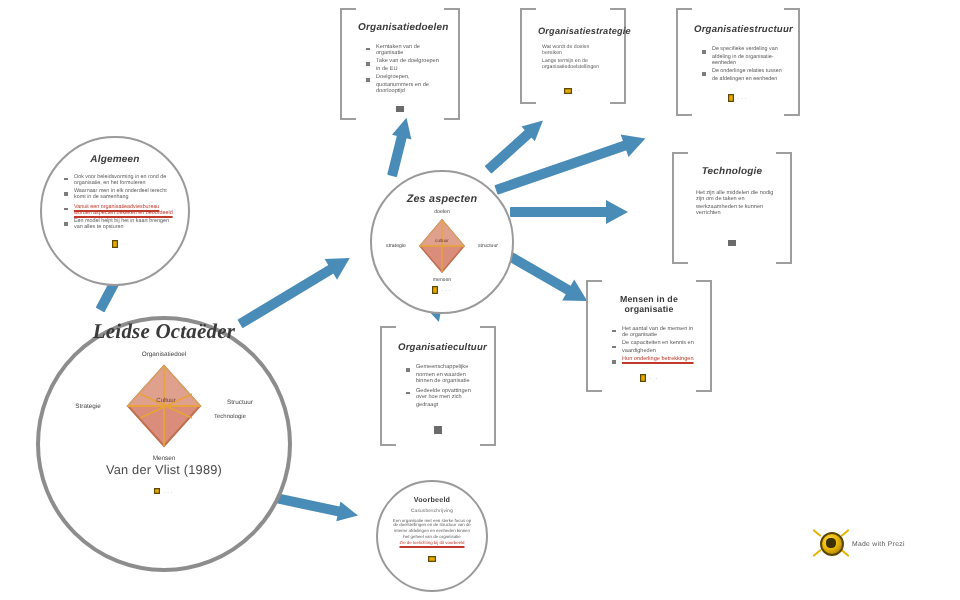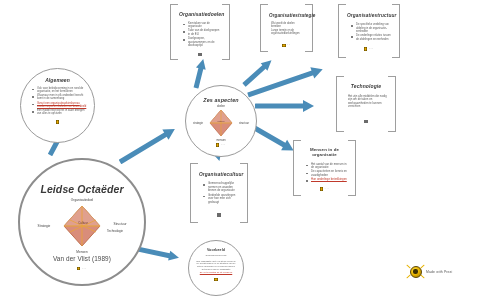--- a/index.html
+++ b/index.html
@@ -128,21 +128,21 @@
     <div class="shaft" style="width:47px;height:5px;"></div>
     <div class="head" style="left:44px;border-width:6px 0 6px 11px;"></div>
   </div>
 
   <div class="arrow" style="left:212px;top:135px;width:30px;transform:rotate(74deg);">
     <div class="shaft" style="width:19px;height:5px;"></div>
     <div class="head" style="left:17px;border-width:5.5px 0 5.5px 10px;"></div>
   </div>
 
   <div class="node circle thick" style="left:18px;top:158px;width:128px;height:128px;">
-    <div class="n-title" style="font-size:10.5px;margin-top:24px;">Leidse Octaëder</div>
+    <div class="n-title" style="font-size:10.5px;margin-top:1px;font-family:Liberation Serif, serif;">Leidse Octaëder</div>
 
     <div class="octa" style="width:60px;height:48px;margin:6px auto 0;">
       <svg width="60" height="48" viewBox="0 0 60 48">
         <polygon points="30,4 48,24 30,44 12,24" fill="#d98d7a" stroke="#c0704f" stroke-width="1"></polygon>
         <polygon points="30,4 48,24 30,24 12,24" fill="#e0a08e" stroke="#d9a066" stroke-width=".8"></polygon>
         <line x1="30" y1="4" x2="30" y2="44" stroke="#e8a33a" stroke-width=".9"></line>
         <line x1="12" y1="24" x2="48" y2="24" stroke="#e8a33a" stroke-width=".9"></line>
         <line x1="18" y1="18" x2="44" y2="30" stroke="#e8a33a" stroke-width=".8"></line>
         <line x1="18" y1="30" x2="44" y2="18" stroke="#e8a33a" stroke-width=".8"></line>
       </svg>

